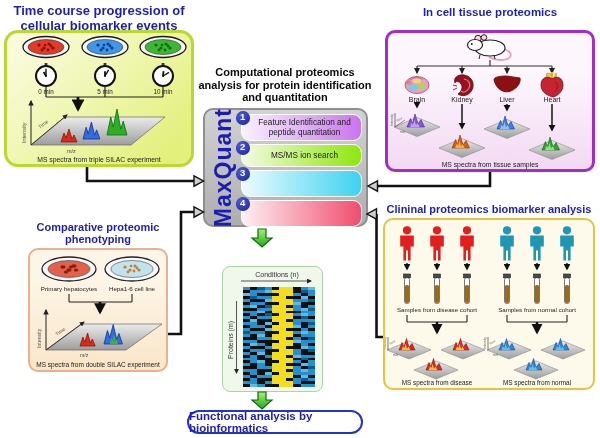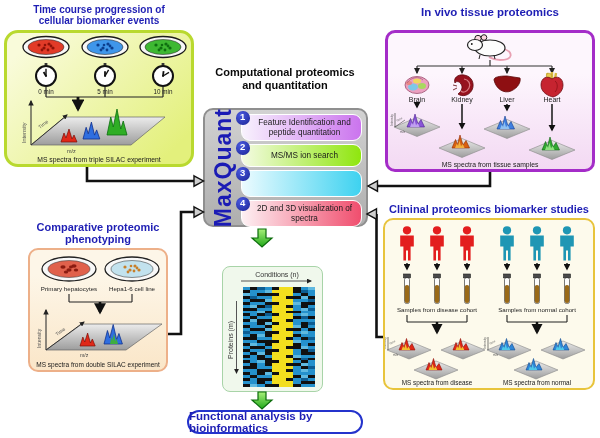--- a/index.html
+++ b/index.html
@@ -62,34 +62,35 @@
         <stop offset="0" stop-color="#ececec"></stop>
           <stop offset="1" stop-color="#9d9d9d"></stop>
       </linearGradient>
       <linearGradient id="ggr" x1="0" y1="0" x2="0" y2="1">
         <stop offset="0" stop-color="#a8f07a"></stop>
           <stop offset="1" stop-color="#1fa818"></stop>
       </linearGradient>
     </defs>
   </svg>
 
-  <div class="abs title-blue" style="left:8px;top:4px;width:182px;font-size:10px;">
+  <div class="abs title-blue" style="left:8px;top:4px;width:182px;font-size:13px;">
     <div>Time course progression of</div>
     <div>cellular biomarker events</div>
   </div>
-  <div class="abs title-blue" style="left:385px;top:6px;width:210px;font-size:11.5px;">In vivo tissue proteomics</div>
+  <div class="abs title-blue" style="left:385px;top:6px;width:210px;font-size:11.5px;">In cell tissue proteomics</div>
   <div class="abs title-black" style="left:190px;top:66px;width:190px;font-size:11px;">
     <div>Computational proteomics</div>
+    <div>analysis for protein identification</div>
     <div>and quantitation</div>
   </div>
   <div class="abs title-blue" style="left:18px;top:221px;width:160px;font-size:11px;">
     <div>Comparative proteomic</div>
     <div>phenotyping</div>
   </div>
-  <div class="abs title-blue" style="left:383px;top:203px;width:212px;font-size:11px;">Clininal proteomics biomarker studies</div>
+  <div class="abs title-blue" style="left:383px;top:203px;width:212px;font-size:11px;">Clininal proteomics biomarker analysis</div>
 
   <div class="panel p-time">
     <svg width="184" height="131" viewBox="0 0 184 131">
 
       <g transform="translate(15,3)">
         <ellipse cx="24" cy="11" rx="23" ry="10.5" fill="#f7f7f7" stroke="#1a1a1a" stroke-width="1.3"></ellipse>
         <ellipse cx="24" cy="11" rx="18" ry="7.5" fill="#e23b28" stroke="#333" stroke-width="0.6"></ellipse>
         <g fill="#8f1208">
             <circle cx="17" cy="9" r="1.6"></circle>
             <circle cx="22" cy="12" r="1.6"></circle>
@@ -493,21 +494,20 @@
       </div>
       <div class="step s2">
         <div class="badge">2</div>
         <span>MS/MS ion search</span>
       </div>
       <div class="step s3">
         <div class="badge">3</div>
       </div>
       <div class="step s4">
         <div class="badge">4</div>
-        <span>2D and 3D visualization of spectra</span>
       </div>
     </div>
   </div>
 
   <div class="panel p-matrix">
     <svg width="98" height="123" viewBox="0 0 98 123" style="position:absolute;left:0;top:0;">
       <text x="54" y="10" text-anchor="middle" font-size="7" fill="#333">Conditions (n)</text>
       <line x1="18" y1="14" x2="88" y2="14" stroke="#555" stroke-width="1" marker-end="url(#mk)"></line>
       <text transform="translate(10,92) rotate(-90)" font-size="7" fill="#333">Proteins (m)</text>
       <line x1="13.5" y1="34" x2="13.5" y2="106" stroke="#555" stroke-width="1" marker-end="url(#mk)"></line>

